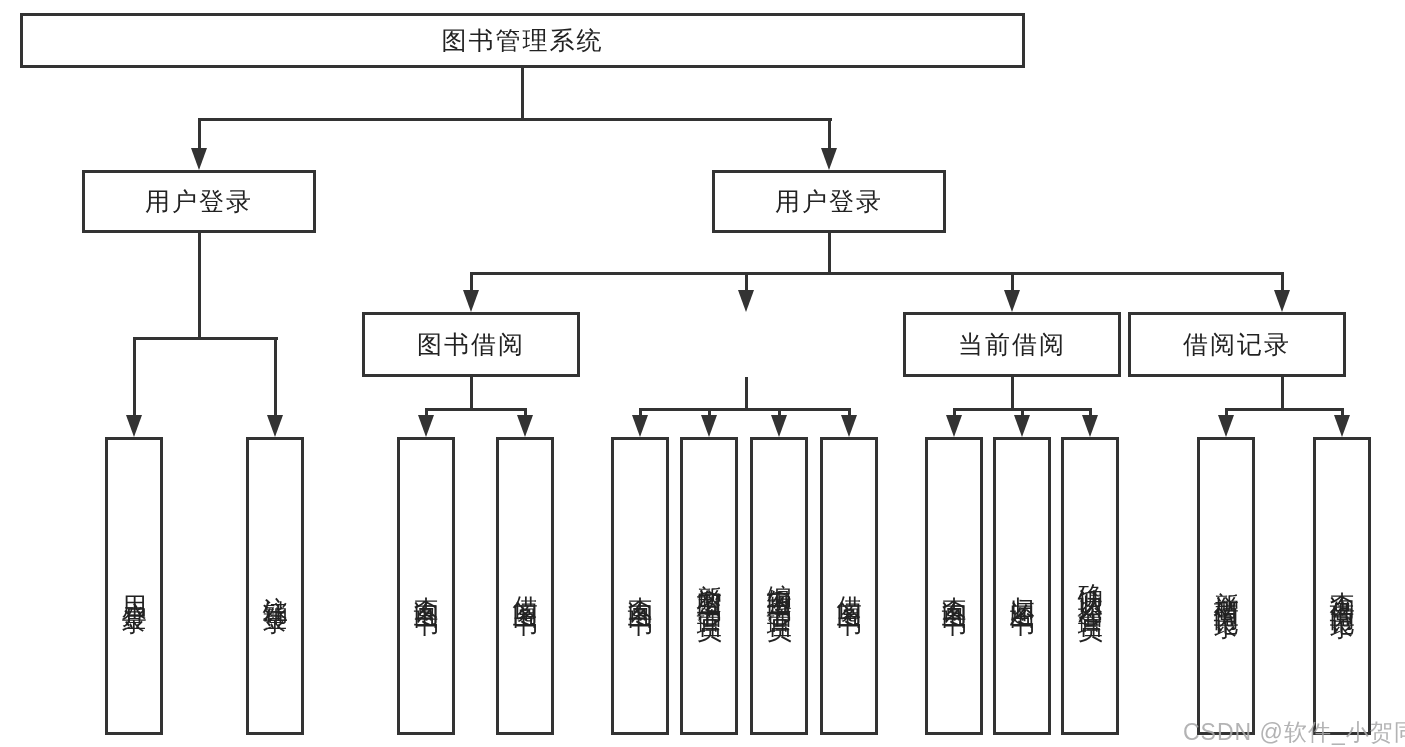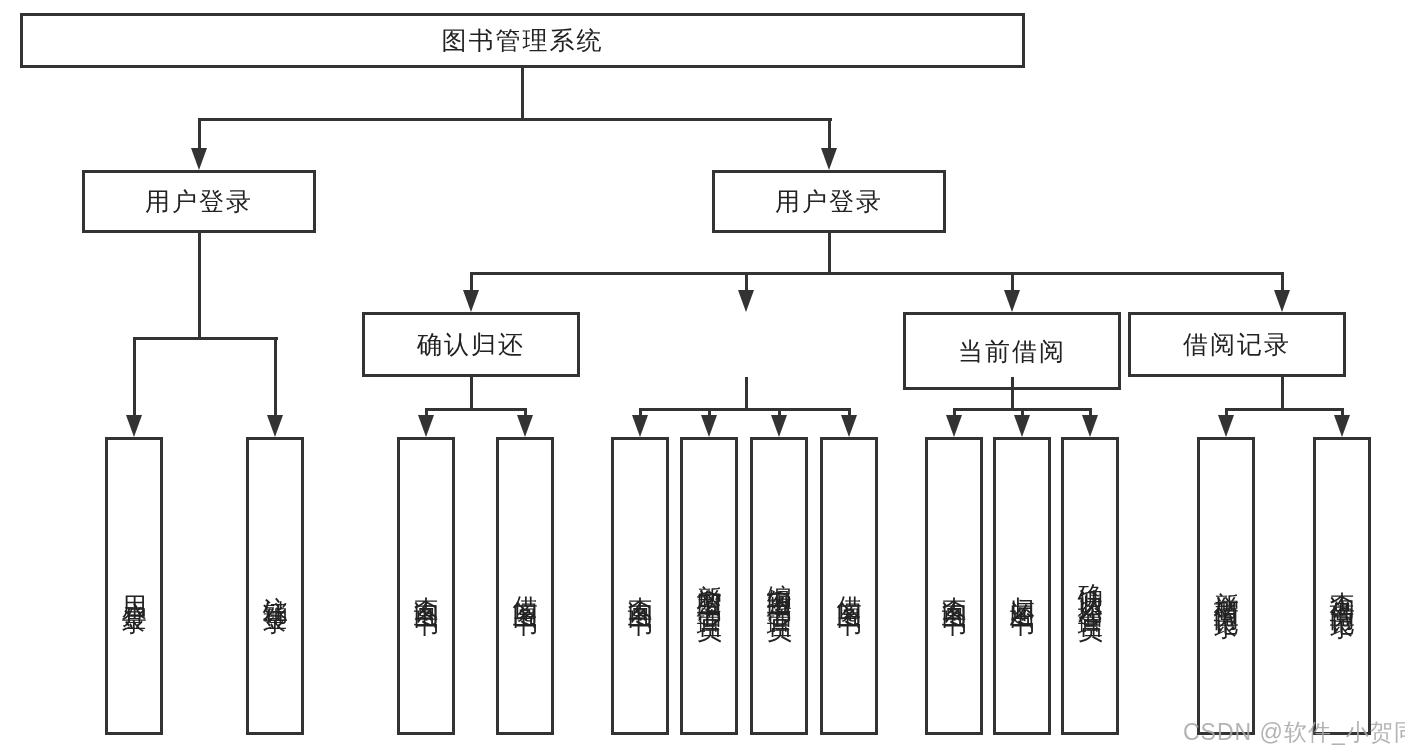--- a/index.html
+++ b/index.html
@@ -101,22 +101,22 @@
   <div class="hline" style="left:470px; top:272px; width:814px;"></div>
   <div class="vline" style="left:470px; top:272px; height:22px;"></div>
   <div class="arrow" style="left:463px; top:290px;"></div>
   <div class="vline" style="left:745px; top:272px; height:22px;"></div>
   <div class="arrow" style="left:738px; top:290px;"></div>
   <div class="vline" style="left:1011px; top:272px; height:22px;"></div>
   <div class="arrow" style="left:1004px; top:290px;"></div>
   <div class="vline" style="left:1281px; top:272px; height:22px;"></div>
   <div class="arrow" style="left:1274px; top:290px;"></div>
 
-  <div class="box" style="left:362px; top:312px; width:218px; height:65px;">确认归还</div>
-  <div class="box" style="left:903px; top:312px; width:218px; height:78px;">当前借阅</div>
+  <div class="box" style="left:362px; top:312px; width:218px; height:65px;">图书借阅</div>
+  <div class="box" style="left:903px; top:312px; width:218px; height:65px;">当前借阅</div>
   <div class="box" style="left:1128px; top:312px; width:218px; height:65px;">借阅记录</div>
 
   <div class="vline" style="left:470px; top:377px; height:33px;"></div>
   <div class="hline" style="left:425px; top:408px; width:102px;"></div>
   <div class="vline" style="left:425px; top:408px; height:12px;"></div>
   <div class="arrow" style="left:418px; top:415px;"></div>
   <div class="vline" style="left:524px; top:408px; height:12px;"></div>
   <div class="arrow" style="left:517px; top:415px;"></div>
 
   <div class="vline" style="left:745px; top:377px; height:33px;"></div>

